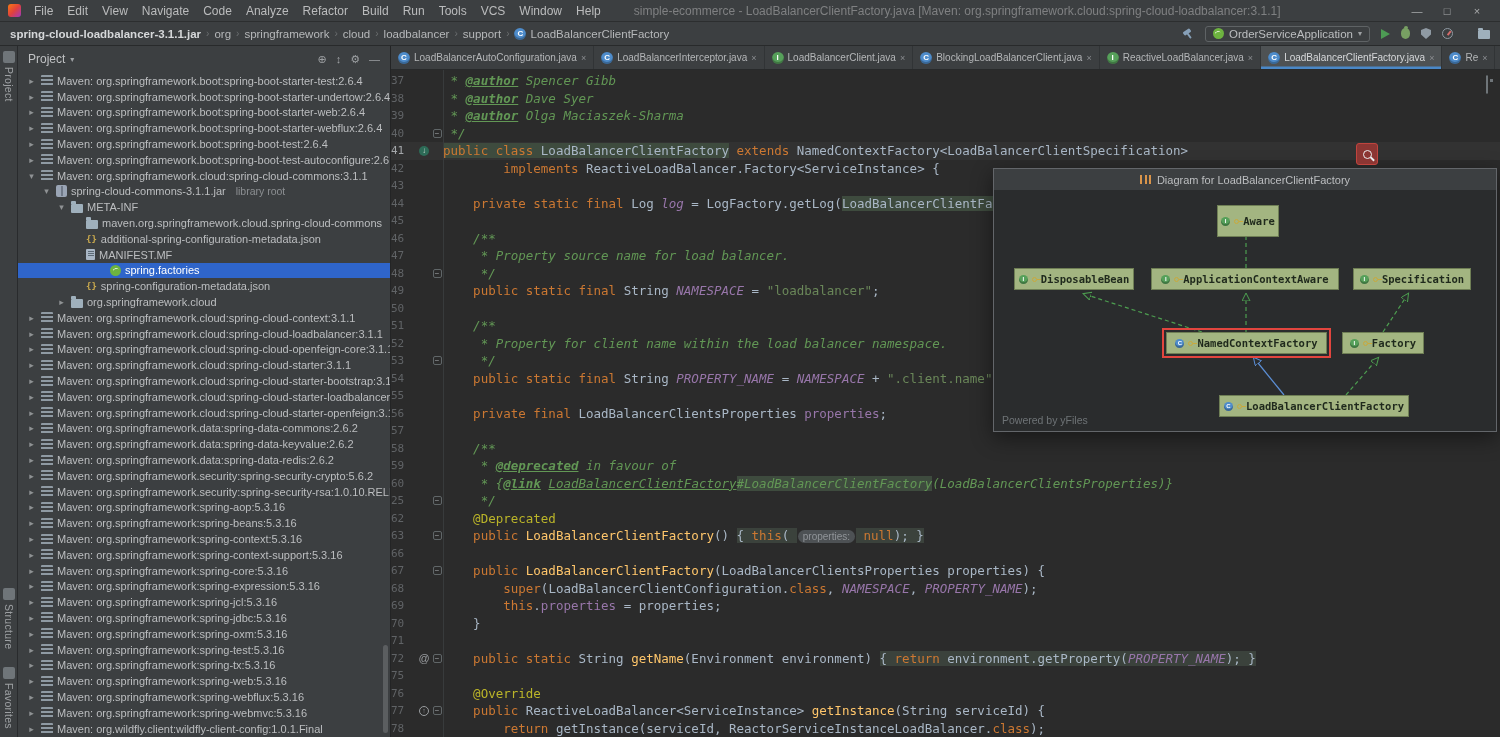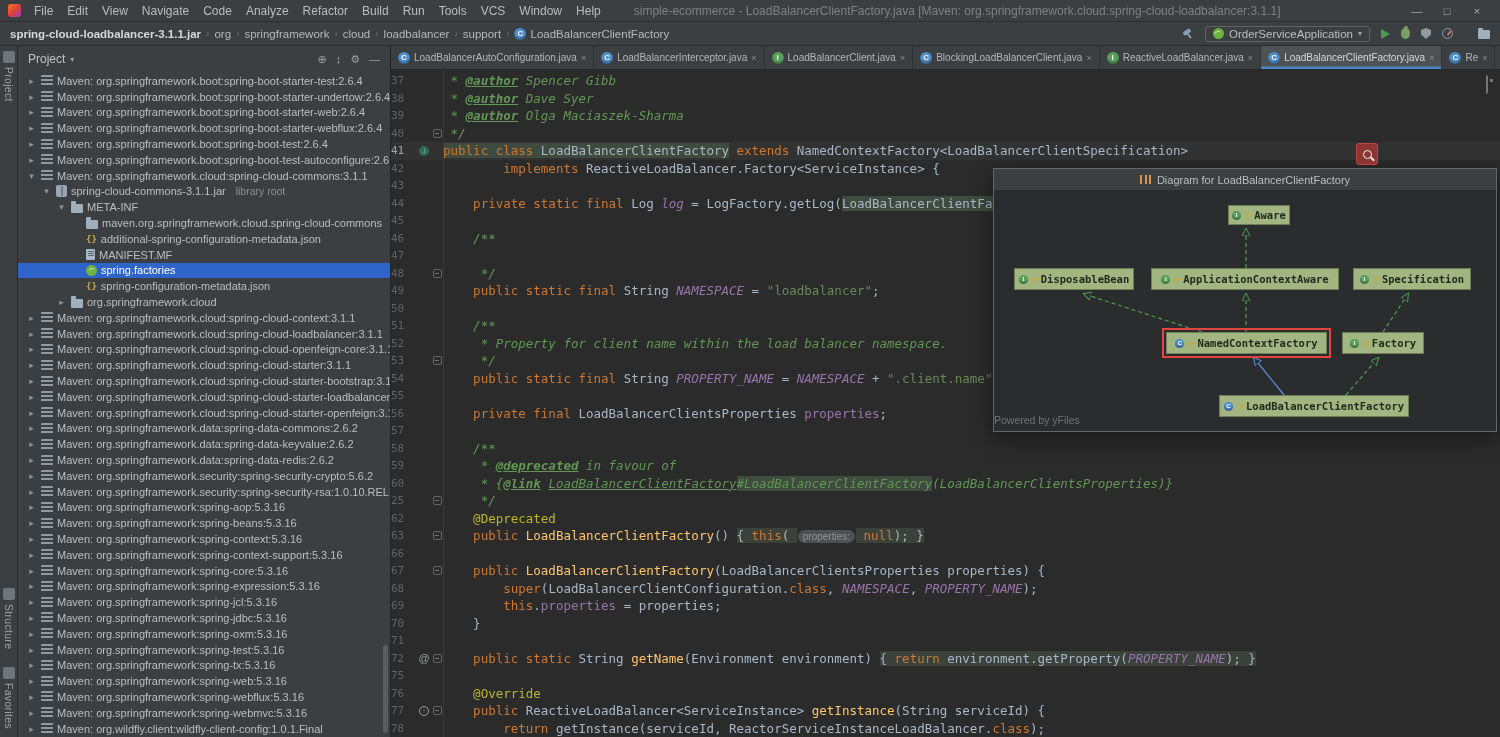--- a/index.html
+++ b/index.html
@@ -108,21 +108,21 @@
 
 .red-badge{position:absolute;left:965px;top:97px;width:22px;height:22px;background:#8c3633;border:1px solid #c0443e;border-radius:3px;display:flex;align-items:center;justify-content:center;z-index:6}
 .ed-widget{position:absolute;right:12px;top:30px;z-index:4}
 
 .dgpanel{position:absolute;left:602px;top:122px;width:504px;height:264px;background:#2a2c2d;border:1px solid #63666a;box-shadow:0 6px 20px rgba(0,0,0,.45);z-index:5}
 .dghead{height:22px;background:#3c3f41;border-bottom:1px solid #2a2c2d;display:flex;align-items:center;justify-content:center;gap:6px;font-size:11px;color:#bcbec0}
 .dgbody{position:relative;width:100%;height:240px}
 .dgbody svg{position:absolute;left:0;top:0}
 .dnode{position:absolute;display:flex;align-items:center;justify-content:center;gap:4px;background:#a3b581;border:1px solid #6f7f55;color:#1f291c;font:700 10.5px/1 "DejaVu Sans Mono",monospace;padding:0 4px;white-space:nowrap;overflow:hidden}
 .dring{position:absolute;border:2px solid #e2453e}
-.dwm{position:absolute;left:0;bottom:5px;font-size:10.5px;color:#6e7376}
+.dwm{position:absolute;left:8px;bottom:5px;font-size:10.5px;color:#6e7376}
 </style>
 </head>
 <body>
 
 <div class="app">
 
   <div class="titlebar">
     <span class="app-logo"></span>
     <nav class="menus" id="menus" style="display:flex">
         <span class="menu-item">File</span>
@@ -277,21 +277,21 @@
           <div class="trow" style="padding-left: 53px;">
             <span class="chev"></span>
             <span class="ic json">{}</span>
             <span>additional-spring-configuration-metadata.json</span>
           </div>
           <div class="trow" style="padding-left: 53px;">
             <span class="chev"></span>
             <span class="ic file"></span>
             <span>MANIFEST.MF</span>
           </div>
-          <div class="trow sel" style="padding-left: 53px;">
+          <div class="trow sel" style="padding-left: 77px;">
             <span class="chev"></span>
             <span class="ic spring"></span>
             <span>spring.factories</span>
           </div>
           <div class="trow" style="padding-left: 53px;">
             <span class="chev"></span>
             <span class="ic json">{}</span>
             <span>spring-configuration-metadata.json</span>
           </div>
           <div class="trow" style="padding-left: 38px;">
@@ -539,20 +539,21 @@
           <div class="cline">
             <span class="gnum">46</span>
             <span class="gmark"></span>
             <span class="gfold"></span>
             <span class="ctext"><span class="doc">    /**</span></span>
           </div>
           <div class="cline">
             <span class="gnum">47</span>
             <span class="gmark"></span>
             <span class="gfold"></span>
+            <span class="ctext"><span class="doc">     * Property source name for load balancer.</span></span>
           </div>
           <div class="cline">
             <span class="gnum">48</span>
             <span class="gmark"></span>
             <span class="gfold">
               <span class="foldbox">−</span>
             </span>
             <span class="ctext"><span class="doc">     */</span></span>
           </div>
           <div class="cline">
@@ -749,21 +750,21 @@
                 </marker>
               </defs>
               <line x1="252" y1="77" x2="252" y2="38" stroke="#4d9e50" stroke-dasharray="4 3" marker-end="url(#arrG)" stroke-width="1.2"></line>
               <line x1="252" y1="141" x2="252" y2="103" stroke="#4d9e50" stroke-dasharray="4 3" marker-end="url(#arrG)" stroke-width="1.2"></line>
               <line x1="208" y1="141" x2="90" y2="103" stroke="#4d9e50" stroke-dasharray="4 3" marker-end="url(#arrG)" stroke-width="1.2"></line>
               <line x1="389" y1="141" x2="414" y2="103" stroke="#4d9e50" stroke-dasharray="4 3" marker-end="url(#arrG)" stroke-width="1.2"></line>
               <line x1="290" y1="204" x2="260" y2="167" stroke="#5c8fd6" marker-end="url(#arrB)" stroke-width="1.2"></line>
               <line x1="352" y1="204" x2="384" y2="167" stroke="#4d9e50" stroke-dasharray="4 3" marker-end="url(#arrG)" stroke-width="1.2"></line>
             </svg>
           <div class="dwm">Powered by yFiles</div>
-        <div class="dnode" style="left: 234px; top: 14px; width: 62px; height: 20px;">
+        <div class="dnode" style="left: 223px; top: 14px; width: 62px; height: 32px;">
               <span class="ic circ i sm">I</span>
               <span class="ic keyic"></span>
               <span>Aware</span>
             </div>
             <div class="dnode" style="left: 20px; top: 77px; width: 120px; height: 22px;">
               <span class="ic circ i sm">I</span>
               <span class="ic keyic"></span>
               <span>DisposableBean</span>
             </div>
             <div class="dnode" style="left: 157px; top: 77px; width: 188px; height: 22px;">

